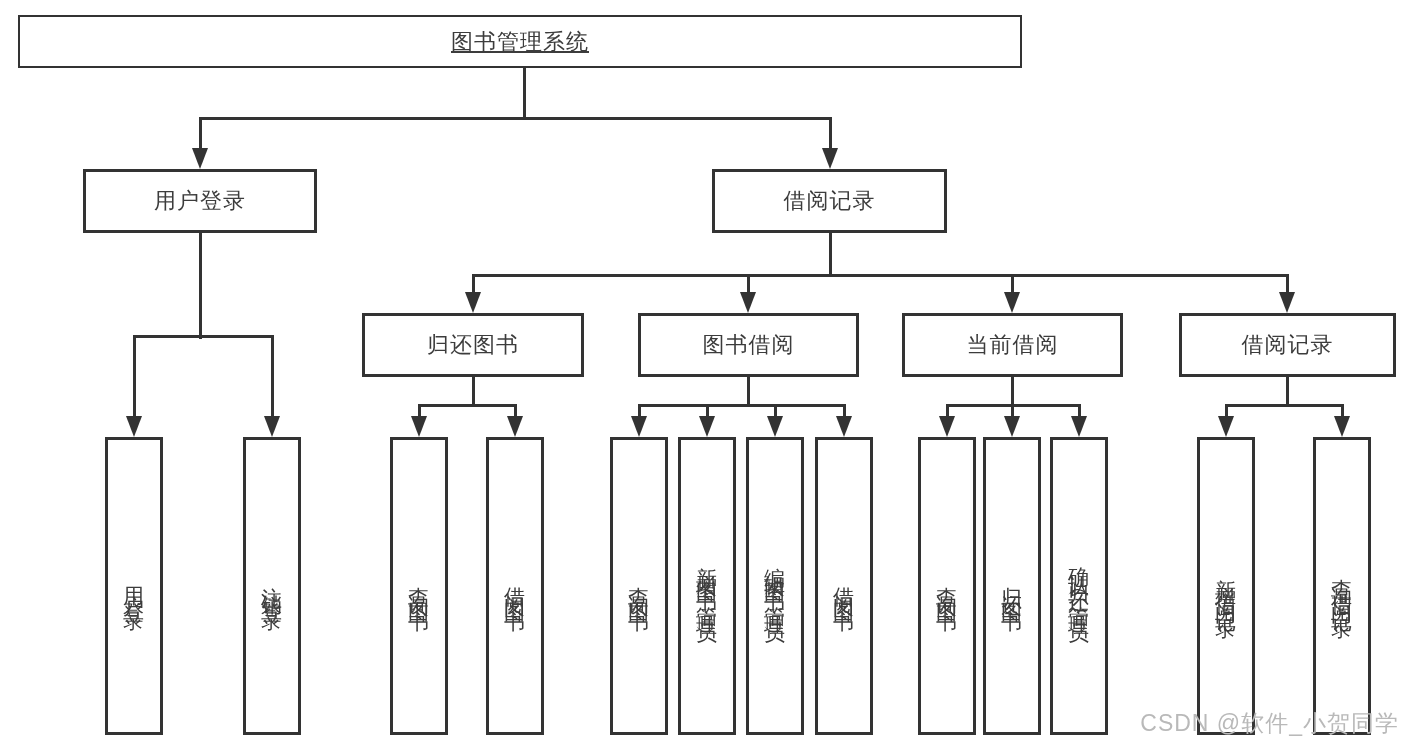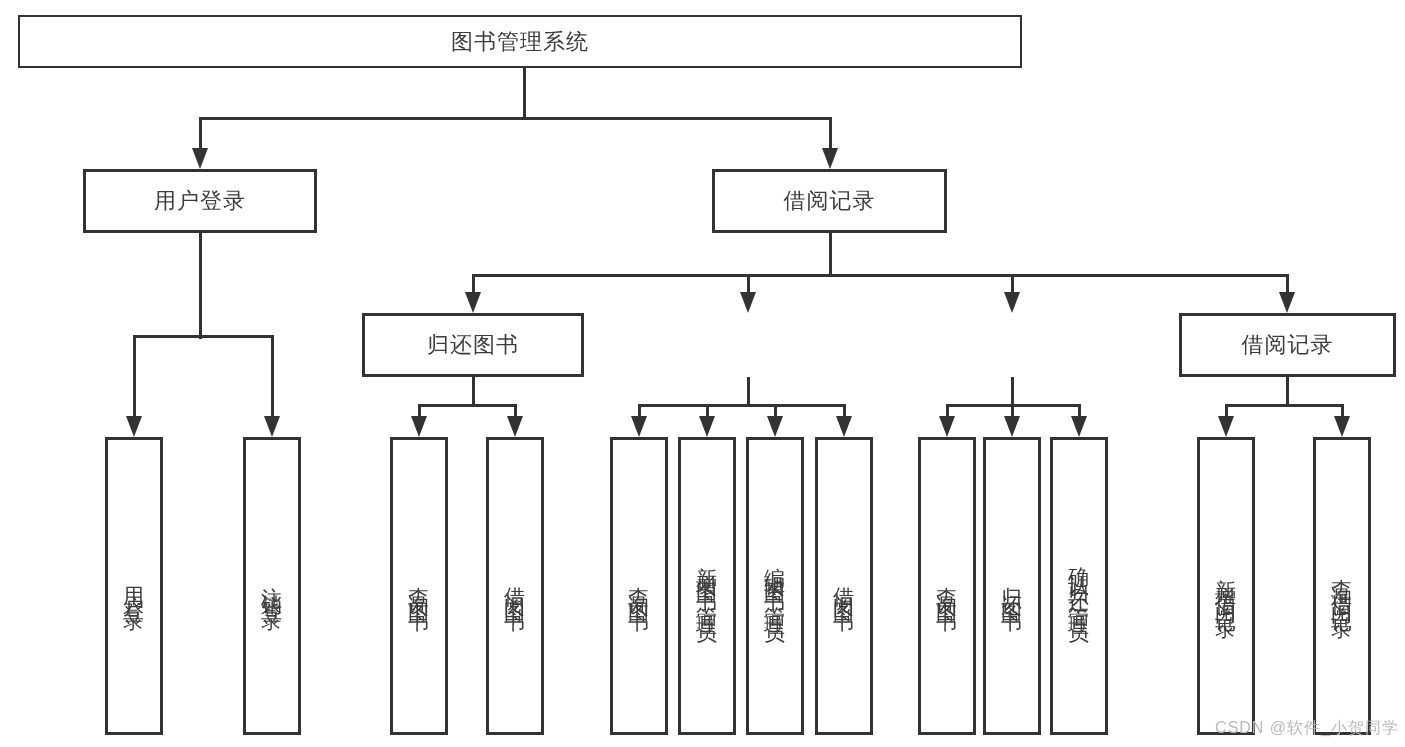--- a/index.html
+++ b/index.html
@@ -23,21 +23,21 @@
     position: absolute;
     box-sizing: border-box;
     background: var(--box-bg);
     border: 3px solid var(--line);
     display: flex;
     align-items: center;
     justify-content: center;
     color: var(--text);
     z-index: 2;
   }
-  .root-box { border-width: 2px; }
+  .root-box { border-width: 2px; text-decoration: underline; }
   .root-box span, .h-box span {
     font-size: 22px;
     letter-spacing: 1px;
     white-space: nowrap;
   }
   .v-box span {
     writing-mode: vertical-rl;
     text-orientation: mixed;
     font-size: 21px;
     letter-spacing: 8px;
@@ -52,21 +52,21 @@
     position: absolute;
     width: 0; height: 0;
     border-left: 8px solid transparent;
     border-right: 8px solid transparent;
     border-top: 21px solid var(--line);
     z-index: 1;
   }
   .watermark {
     position: absolute;
     right: 6px; bottom: 8px;
-    font-size: 16px;
+    font-size: 23px;
     color: var(--wm);
     letter-spacing: 1px;
     z-index: 3;
     margin-left: 36px;
   }
 </style>
 </head>
 <body>
 
 <div class="diagram">
@@ -77,20 +77,26 @@
 
   <div class="box h-box" style="left:83px; top:169px; width:234px; height:64px">
     <span>用户登录</span>
   </div>
   <div class="box h-box" style="left:712px; top:169px; width:235px; height:64px">
     <span>借阅记录</span>
   </div>
 
   <div class="box h-box" style="left:362px; top:313px; width:222px; height:64px">
     <span>归还图书</span>
+  </div>
+  <div class="box h-box" style="left:638px; top:313px; width:221px; height:64px">
+    <span>图书借阅</span>
+  </div>
+  <div class="box h-box" style="left:902px; top:313px; width:221px; height:64px">
+    <span>当前借阅</span>
   </div>
   <div class="box h-box" style="left:1179px; top:313px; width:217px; height:64px">
     <span>借阅记录</span>
   </div>
 
   <div class="box v-box" style="left:105px; top:437px; width:58px; height:298px">
     <span>用户登录</span>
   </div>
   <div class="box v-box" style="left:243px; top:437px; width:58px; height:298px">
     <span>注销登录</span>

